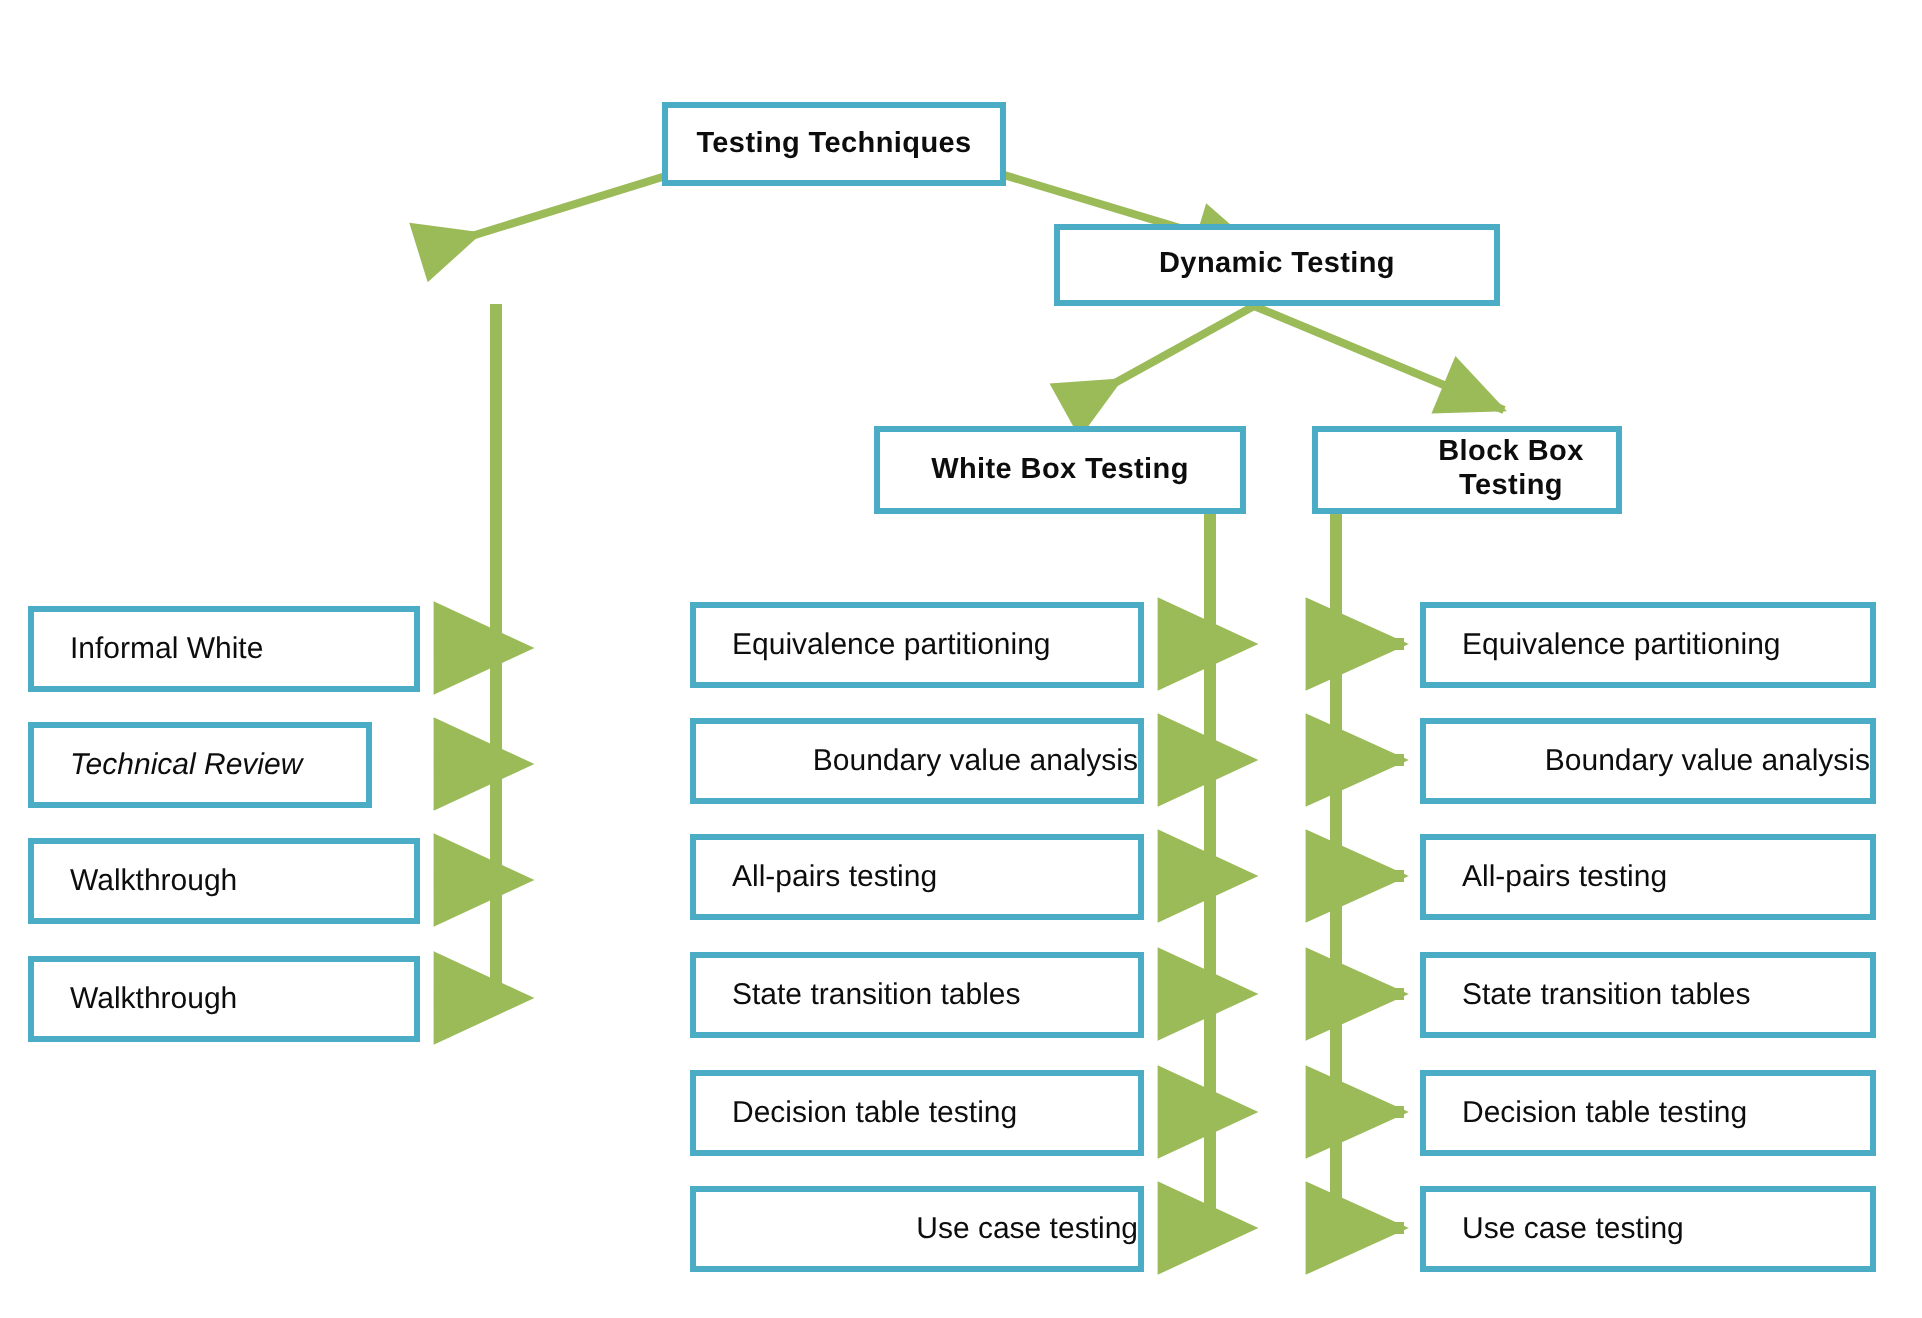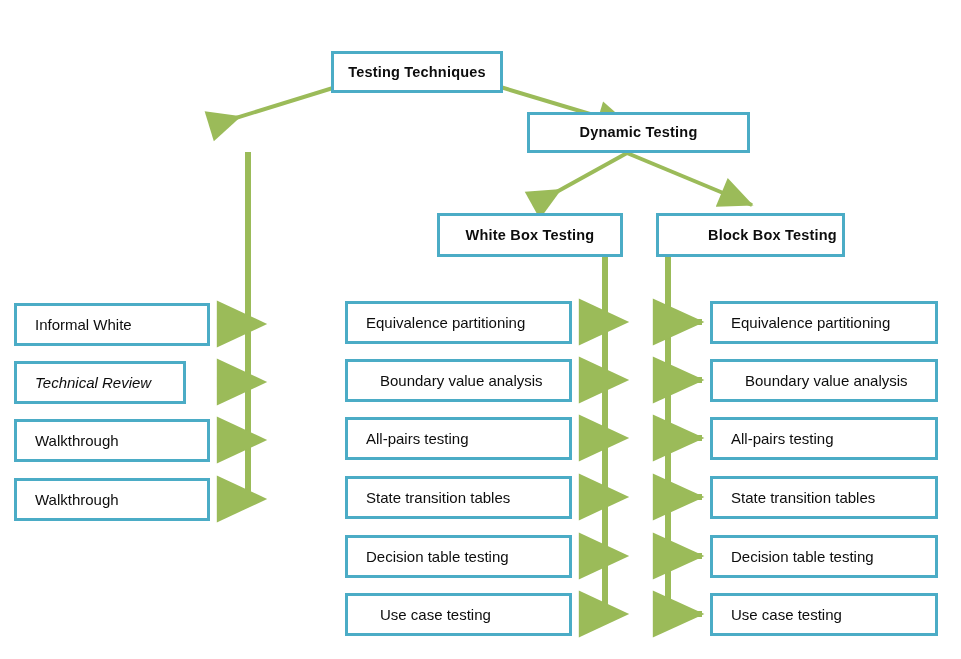--- a/index.html
+++ b/index.html
@@ -51,21 +51,22 @@
     letter-spacing: 0.2px;
   }
   
   .node.leaf .label {
     text-align: left;
     font-weight: normal;
     font-size: 15px;
     padding-left: 18px;
   }
   .node.leaf.indent .label {
-    padding-left: 32px;
+    padding-left: 12px;
+    text-align: right;
   }
 </style>
 </head>
 <body>
 
 <div id="canvas">
 
   <svg id="wires" width="961" height="659" viewBox="0 0 961 659">
     <defs>
       <marker id="arrowL" markerWidth="9" markerHeight="9" refX="8.4" refY="4.5" orient="auto" markerUnits="strokeWidth">
@@ -117,21 +118,21 @@
 
 
   <div class="node header" style="left:527px; top:112px; width:223px; height:41px;">
     <span class="label">Dynamic Testing</span>
   </div>
 
   <div class="node header" style="left:437px; top:213px; width:186px; height:44px;">
     <span class="label">White Box Testing</span>
   </div>
 
-  <div class="node header" style="left:656px; top:213px; width:189px; height:44px;padding-left:44px;">
+  <div class="node header" style="left:656px; top:213px; width:155px; height:44px;padding-left:44px;">
     <span class="label">Block Box Testing</span>
   </div>
 
   <div class="node leaf" style="left:14px; top:303px; width:196px; height:43px;">
     <span class="label">Informal White</span>
   </div>
   <div class="node leaf" style="left:14px; top:361px; width:172px; height:43px;font-style:italic;">
     <span class="label">Technical Review</span>
   </div>
   <div class="node leaf" style="left:14px; top:419px; width:196px; height:43px;">

